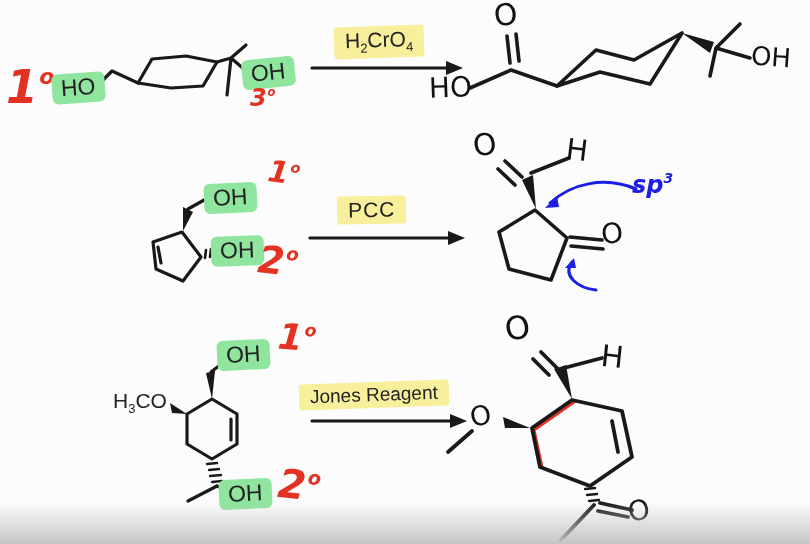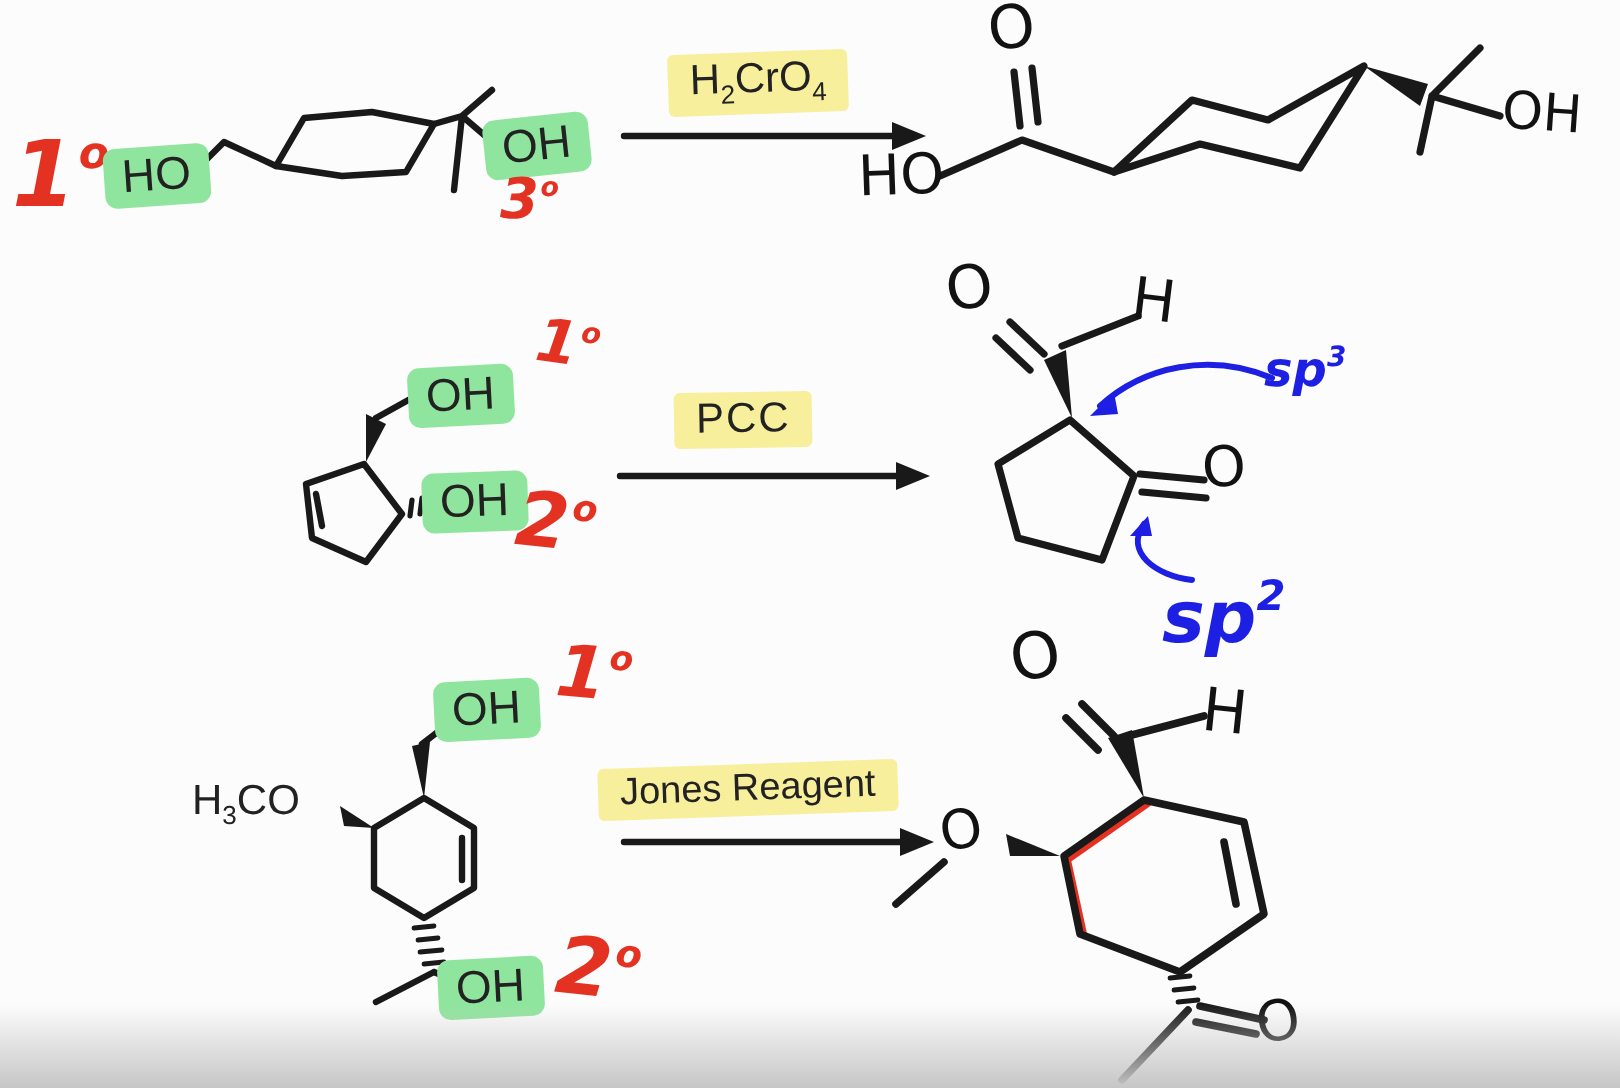--- a/index.html
+++ b/index.html
@@ -115,44 +115,43 @@
       <path d="M594 505 L561 540"></path>
       <path d="M600 503 L632 510 M598 511 L628 517"></path>
     </g>
   </svg>
 
   <div class="lbl deg" style="left:6px;top:64px;font-size:46px;"><span>1</span><span class="sup">o</span></div>
 
   <div class="lbl typed hl-green" style="left:52px;top:73px;font-size:23px;--rot:-4deg;">HO</div>
   <div class="lbl typed hl-green" style="left:242px;top:58px;font-size:23px;--rot:-6deg;">OH</div>
 
-  <div class="lbl deg" style="left:250px;top:86px;font-size:28px;"><span>3</span><span class="sup">o</span></div>
+  <div class="lbl deg" style="left:250px;top:86px;font-size:24px;"><span>3</span><span class="sup">o</span></div>
 
   <div class="lbl typed hl-yellow" style="left:334px;top:26px;font-size:21px;--rot:-2deg;"><span>H</span><sub>2</sub><span>CrO</span><sub>4</sub></div>
 
   <div class="lbl hand" style="left:494px;top:0px;font-size:30px;transform:rotate(-6deg);">O</div>
   <div class="lbl hand" style="left:429px;top:74px;font-size:28px;transform:rotate(-2deg);">HO</div>
   <div class="lbl hand" style="left:751px;top:44px;font-size:26px;transform:rotate(4deg);">OH</div>
 
   <div class="lbl typed hl-green" style="left:204px;top:183px;font-size:23px;--rot:-3deg;">OH</div>
   <div class="lbl deg" style="left:268px;top:158px;font-size:30px;transform:rotate(8deg);"><span>1</span><span class="sup">o</span></div>
 
   <div class="lbl typed hl-green" style="left:211px;top:236px;font-size:23px;--rot:-2deg;">OH</div>
   <div class="lbl deg" style="left:258px;top:242px;font-size:38px;transform:rotate(6deg);"><span>2</span><span class="sup">o</span></div>
 
   <div class="lbl typed hl-yellow" style="left:337px;top:196px;font-size:21px;--rot:-1deg;letter-spacing:1px;">PCC</div>
 
   <div class="lbl hand" style="left:473px;top:130px;font-size:30px;transform:rotate(-8deg);">O</div>
   <div class="lbl hand" style="left:566px;top:136px;font-size:29px;transform:rotate(7deg);">H</div>
   <div class="lbl hand" style="left:601px;top:220px;font-size:28px;transform:rotate(-4deg);">O</div>
 
   <div class="lbl blue" style="left:632px;top:173px;font-size:24px;"><span>sp</span><span class="sup">3</span></div>
-  <div class="lbl blue" style="left:581px;top:292px;font-size:36px;"><span>sp</span><span class="sup">2</span></div>
 
-  <div class="lbl typed" style="left:96px;top:390px;font-size:21px;"><span>H</span><sub>3</sub><span>CO</span></div>
+  <div class="lbl typed" style="left:113px;top:390px;font-size:21px;"><span>H</span><sub>3</sub><span>CO</span></div>
 
   <div class="lbl typed hl-green" style="left:217px;top:340px;font-size:23px;--rot:-3deg;">OH</div>
   <div class="lbl deg" style="left:278px;top:320px;font-size:36px;transform:rotate(5deg);"><span>1</span><span class="sup">o</span></div>
 
   <div class="lbl typed hl-green" style="left:219px;top:479px;font-size:23px;--rot:-3deg;">OH</div>
   <div class="lbl deg" style="left:278px;top:465px;font-size:40px;transform:rotate(6deg);"><span>2</span><span class="sup">o</span></div>
 
   <div class="lbl typed hl-yellow" style="left:299px;top:382px;font-size:19px;--rot:-2deg;">Jones Reagent</div>
 
   <div class="lbl hand" style="left:505px;top:312px;font-size:32px;transform:rotate(-10deg);">O</div>

